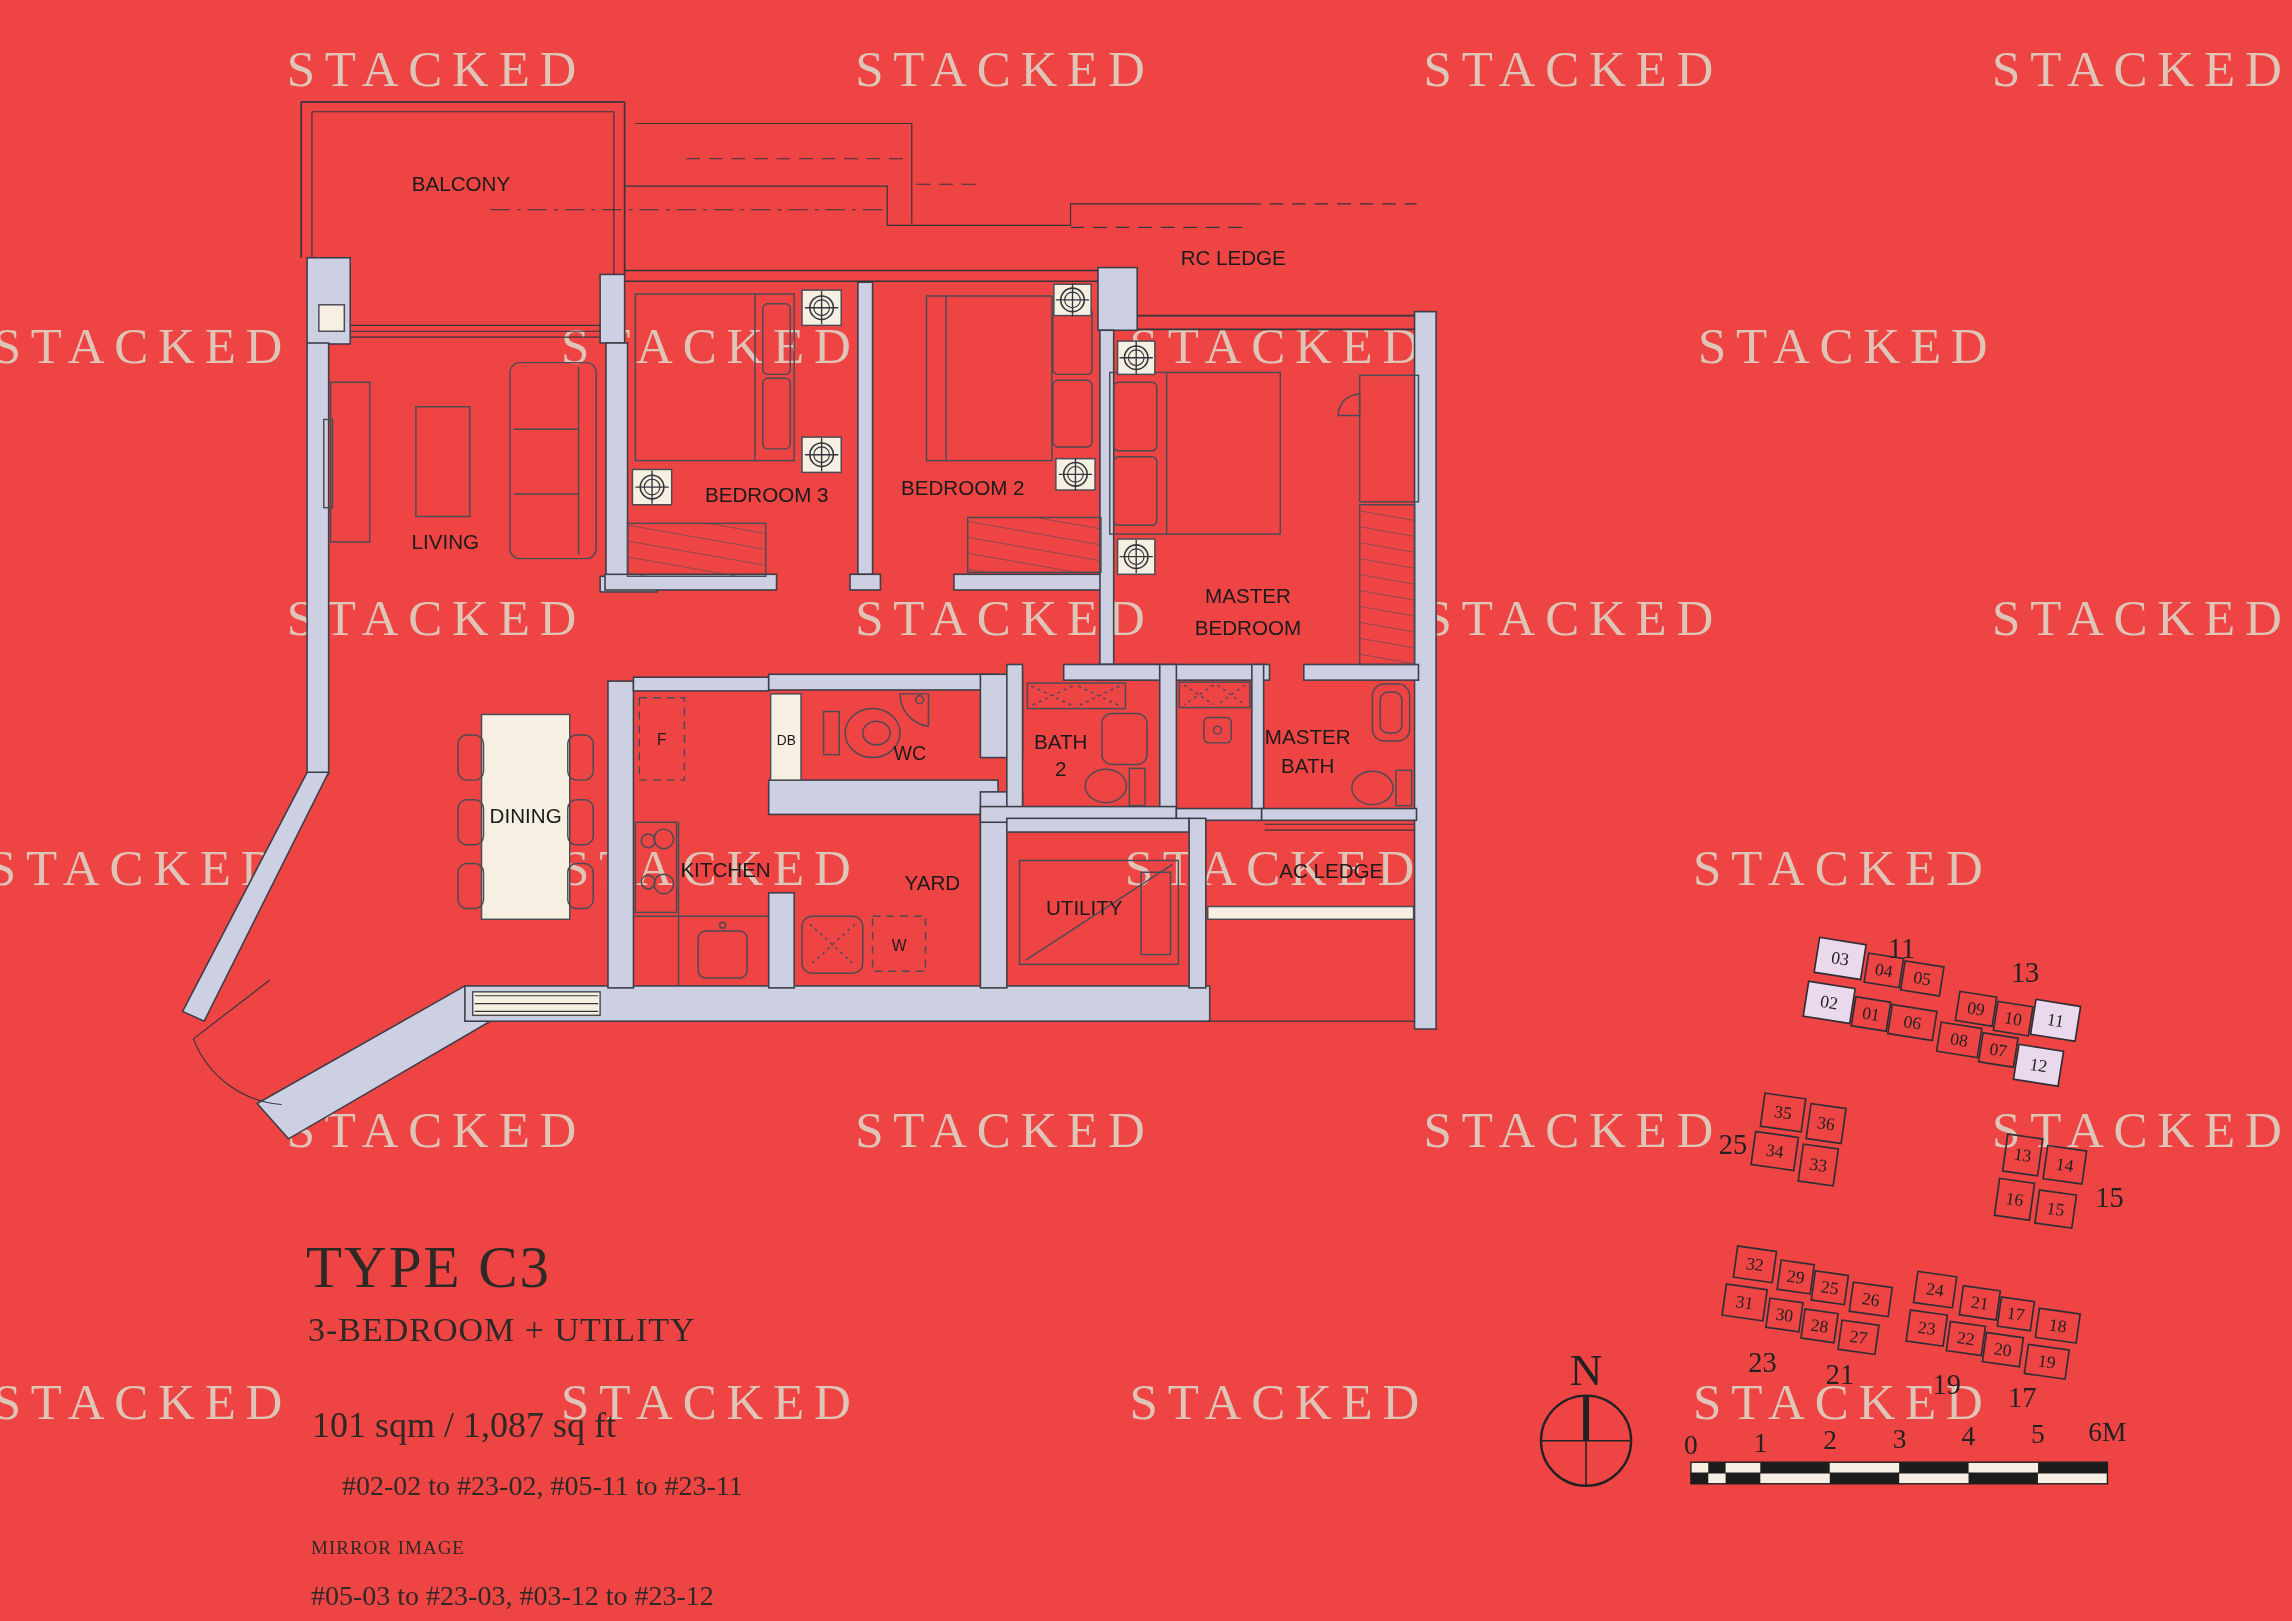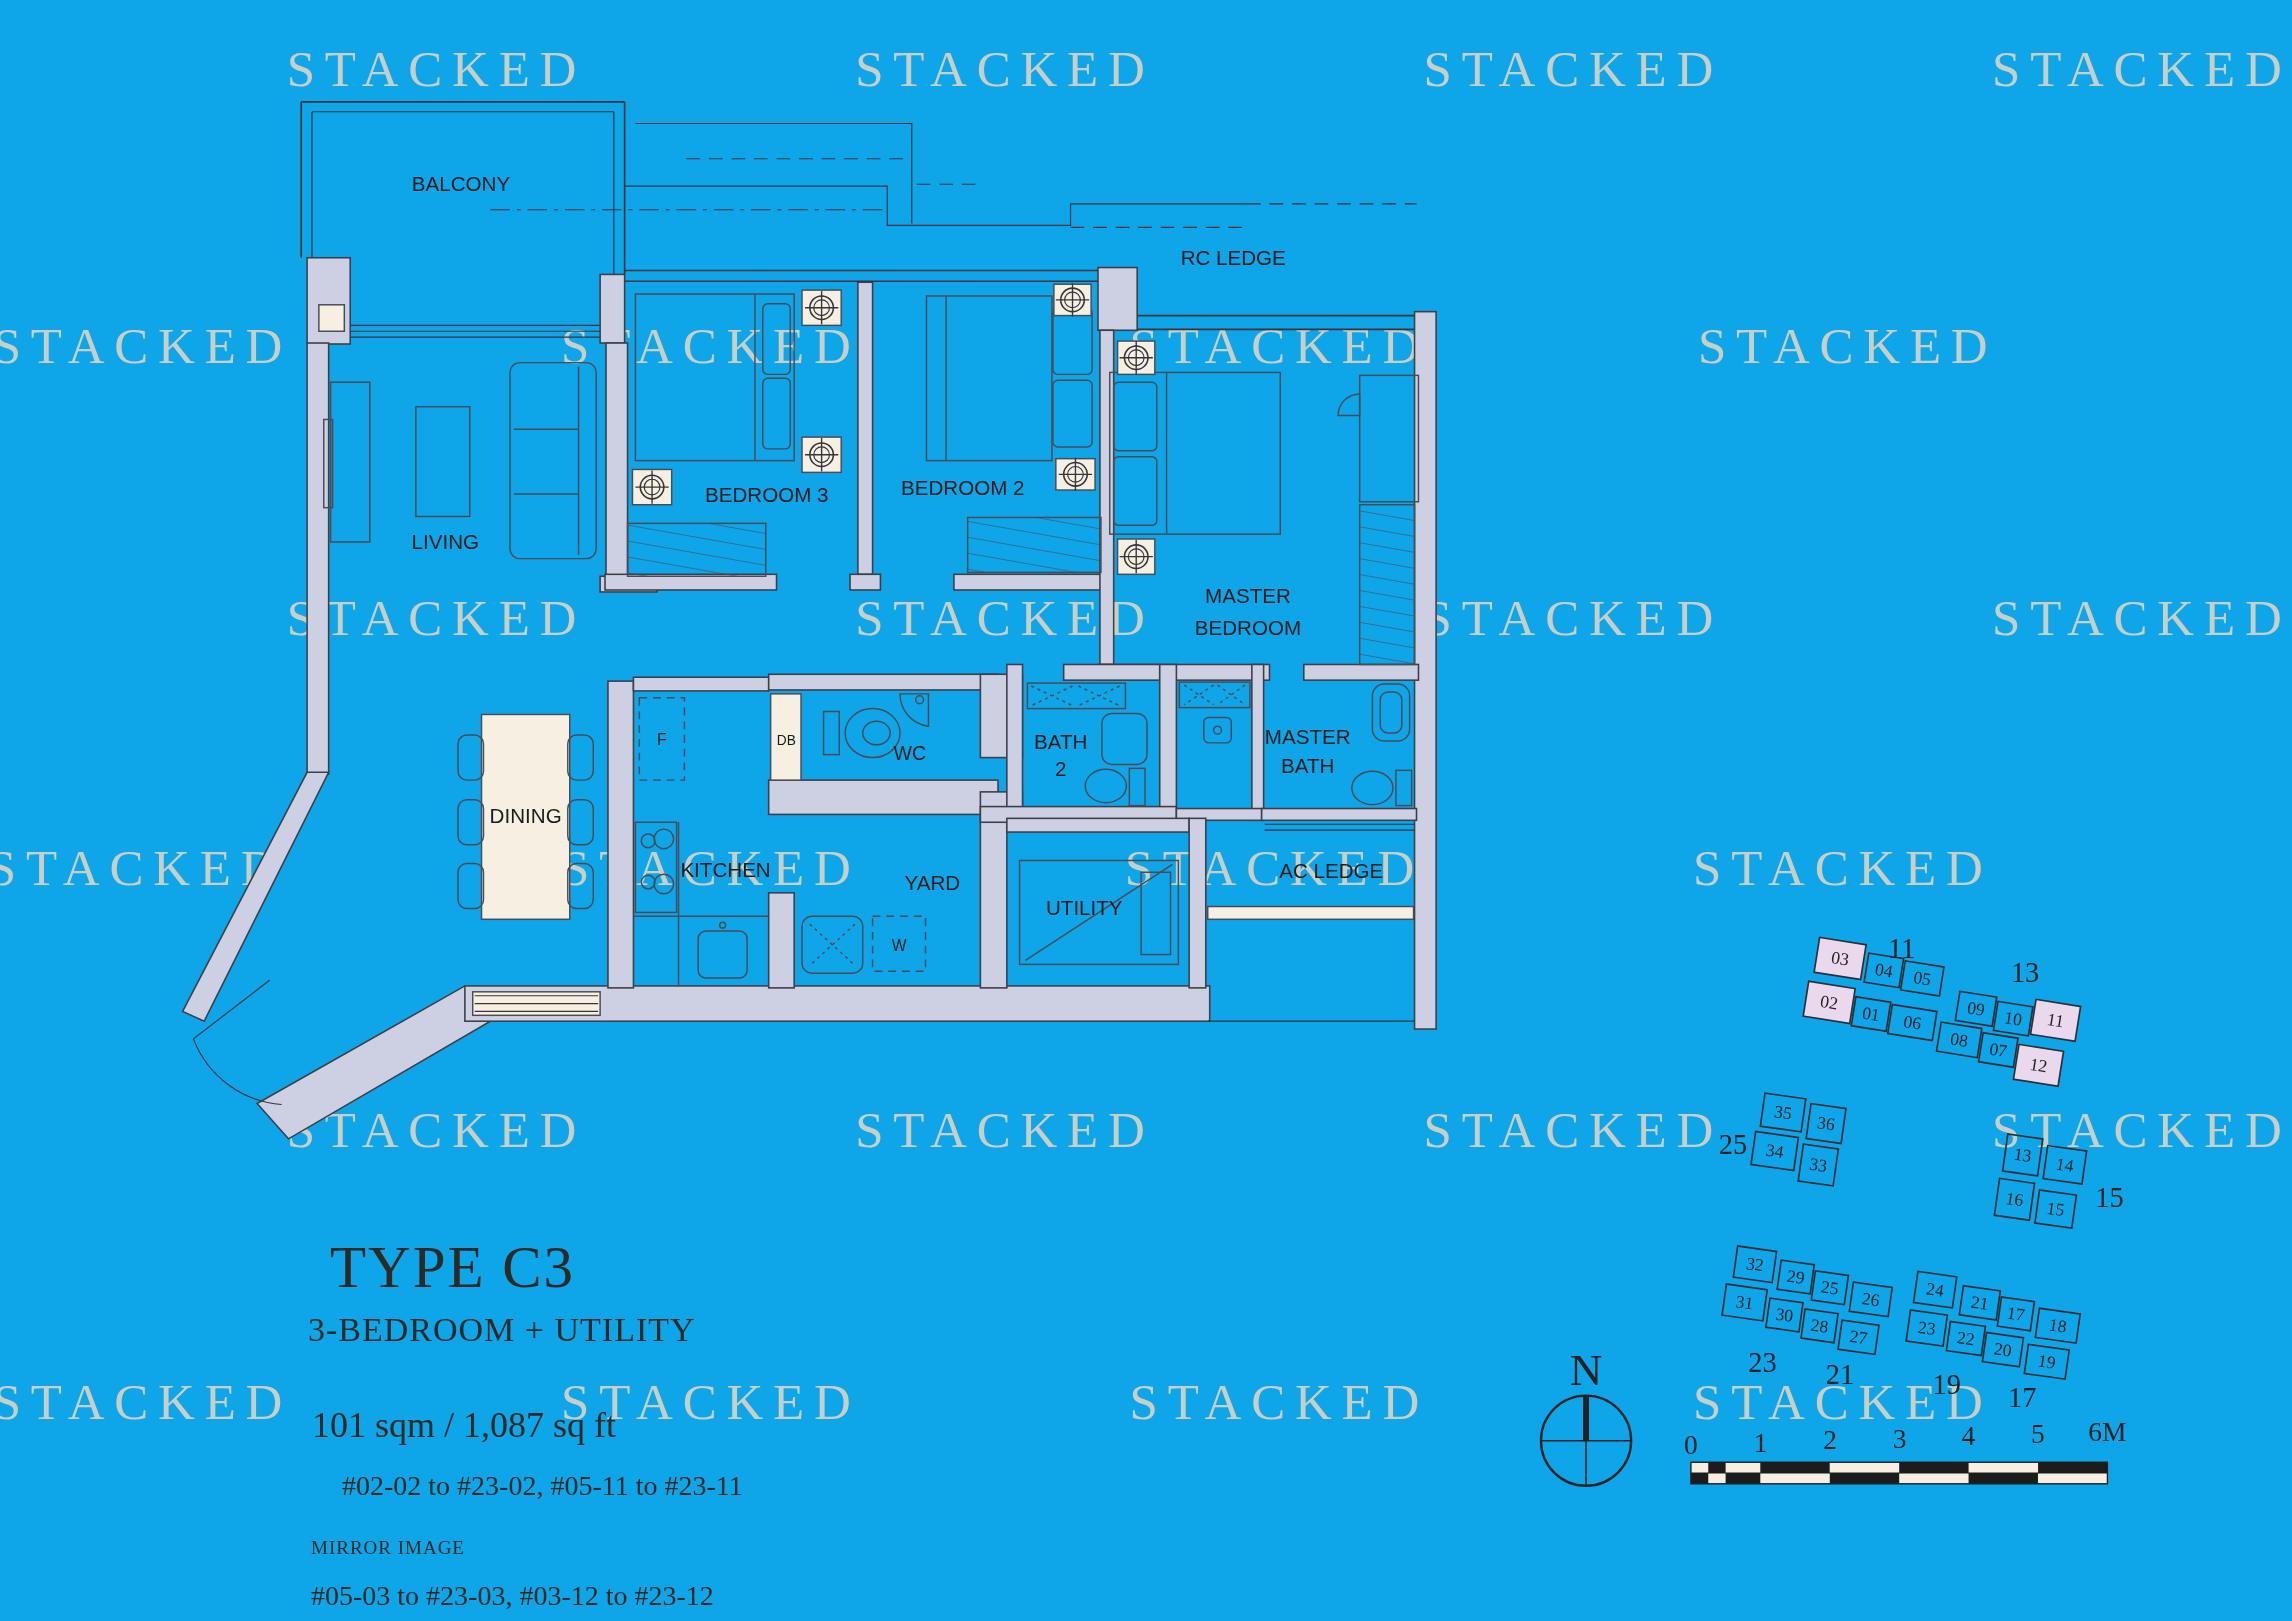--- a/index.html
+++ b/index.html
@@ -1,16 +1,16 @@
 <!DOCTYPE html>
 <html><head>
 <meta charset="utf-8">
 <style>
   html,body{margin:0;padding:0;background:#e8e2d6;}
-  .canvas{position:relative;width:2293px;height:1621px;background:#0ea5e9;overflow:hidden;
+  .canvas{position:relative;width:2293px;height:1621px;background:#ef4444;overflow:hidden;
           font-family:"Liberation Serif",serif;}
   svg{position:absolute;left:0;top:0;}
   svg text{user-select:none;}
   .wm{font-family:"Liberation Serif",serif;font-size:52px;letter-spacing:10px;
       fill:#ddd4c4;opacity:.9;text-anchor:middle;}
   .w{fill:#ccd0e2;stroke:#3e3e47;stroke-width:1.6;}
   .tl{stroke:#35353c;stroke-width:1.7;fill:none;}
   .tl2{stroke:#35353c;stroke-width:1.2;fill:none;}
   .dash{stroke-dasharray:14 9;}
   .dashdot{stroke-dasharray:20 7 4 7;}
@@ -18,21 +18,21 @@
   .fu{stroke:#4b4b54;stroke-width:1.5;fill:none;}
   .fuc{stroke:#4b4b54;stroke-width:1.5;fill:#f6efe2;}
   .rl{font-family:"Liberation Sans",sans-serif;font-size:21px;fill:#1b1b1b;text-anchor:middle;}
   .rls{font-family:"Liberation Sans",sans-serif;font-size:16px;fill:#1b1b1b;text-anchor:middle;}
   .site{stroke:#2e2e34;stroke-width:1.7;fill:none;}
   .sitehl{stroke:#2e2e34;stroke-width:1.7;fill:#ead9ec;}
   .sn{font-family:"Liberation Serif",serif;font-size:18px;fill:#222;text-anchor:middle;}
   .bn{font-family:"Liberation Serif",serif;font-size:29px;fill:#222;text-anchor:middle;}
   .tick{font-family:"Liberation Serif",serif;font-size:28px;fill:#222;text-anchor:middle;}
   .title-line{position:absolute;color:#2d2a26;white-space:nowrap;font-family:"Liberation Serif",serif;}
-  .t1{left:306px;top:1233px;font-size:59px;letter-spacing:2px;margin-left:24px;}
+  .t1{left:306px;top:1233px;font-size:59px;letter-spacing:2px;}
   .t2{left:308px;top:1311px;font-size:34px;letter-spacing:1px;}
   .t3{left:312px;top:1404px;font-size:36px;}
   .t4{left:311px;top:1470px;font-size:28px;margin-left:31px;}
   .t5{left:311px;top:1537px;font-size:19px;font-weight:400;letter-spacing:1px;}
   .t6{left:311px;top:1580px;font-size:28px;text-align:center;}
 </style>
 </head>
 <body>
 
 <div class="canvas">

